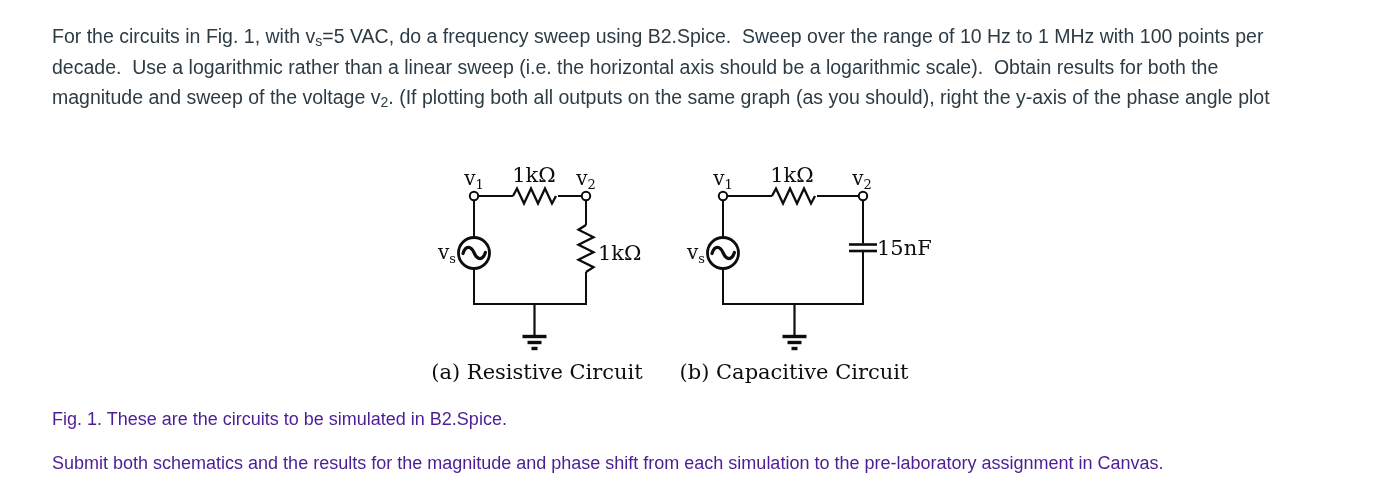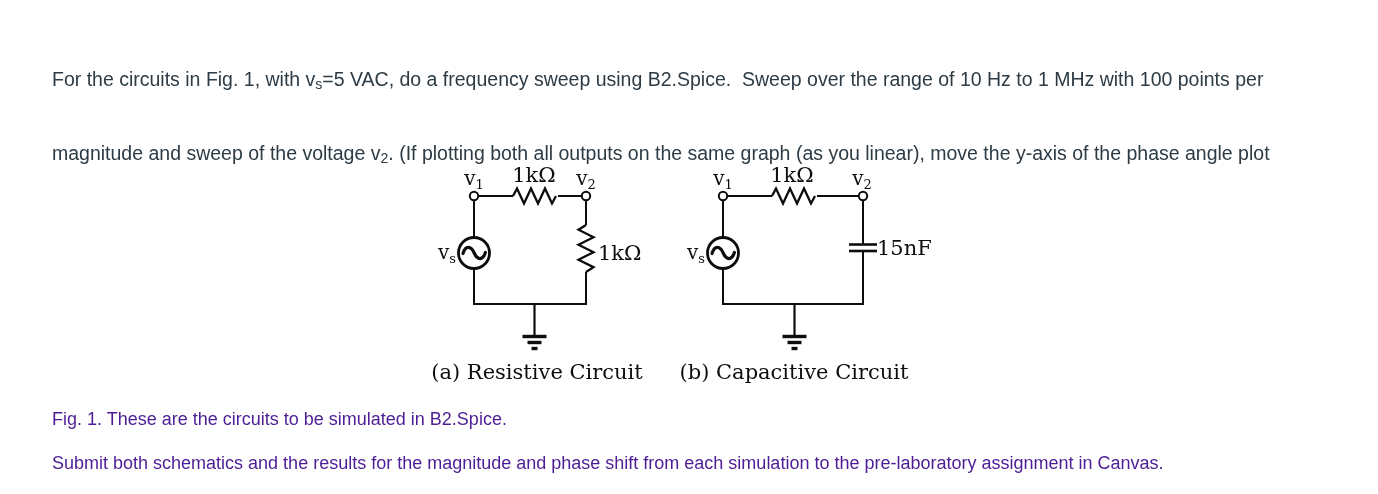--- a/index.html
+++ b/index.html
@@ -15,21 +15,20 @@
     position: absolute;
     left: 52px;
     top: 21px;
     width: 1320px;
   }
   .line {
     font-size: 19.5px;
     line-height: 30.6px;
     white-space: pre;
     color: #2d3b45;
-    margin-top: 43px;
   }
   .line sub {
     font-size: 0.72em;
     vertical-align: -0.22em;
     line-height: 0;
   }
   .caption-line {
     position: absolute;
     left: 52px;
     font-size: 18px;
@@ -74,21 +73,22 @@
     font-family: "DejaVu Serif", "Liberation Serif", serif;
     font-size: 21px;
     fill: #0d0d0d;
   }
 </style>
 </head>
 <body>
 
 <div class="para">
   <div class="line"><span>For the circuits in Fig. 1, with v</span><sub>s</sub><span>=5 VAC, do a frequency sweep using B2.Spice.  Sweep over the range of 10 Hz to 1 MHz with 100 points per</span></div>
-  <div class="line"><span>magnitude and sweep of the voltage v</span><sub>2</sub><span>. (If plotting both all outputs on the same graph (as you linear), move the y-axis of the phase angle plot</span></div>
+  <div class="line"><span>decade.  Use a logarithmic rather than a linear sweep (i.e. the horizontal axis should be a logarithmic scale).  Obtain results for both the</span></div>
+  <div class="line"><span>magnitude and sweep of the voltage v</span><sub>2</sub><span>. (If plotting both all outputs on the same graph (as you should), right the y-axis of the phase angle plot</span></div>
 </div>
 
 <svg id="schematic-a" class="schematic" width="236" height="232" viewBox="0 0 236 232">
 
   <text class="nodelbl" x="39" y="25" text-anchor="middle"><tspan>v</tspan><tspan class="sub" dy="4">1</tspan></text>
   <text class="nodelbl" x="151" y="25" text-anchor="middle"><tspan>v</tspan><tspan class="sub" dy="4">2</tspan></text>
 
   <text class="lbl" x="99" y="22" text-anchor="middle">1kΩ</text>
 
   <path class="wire" d="M43 36 H78 M123 36 H147"></path>

